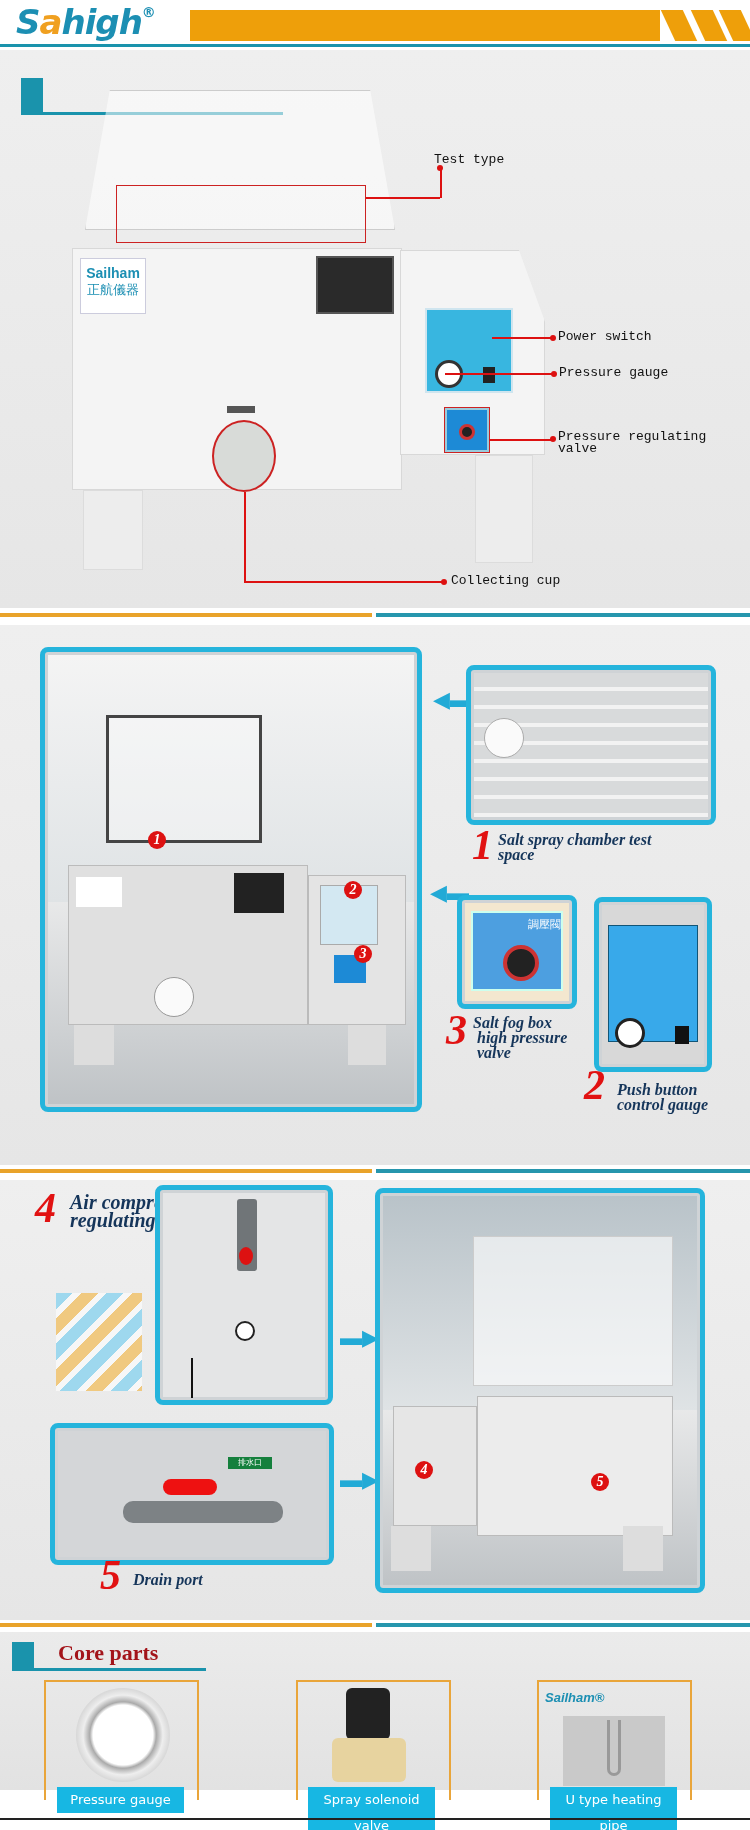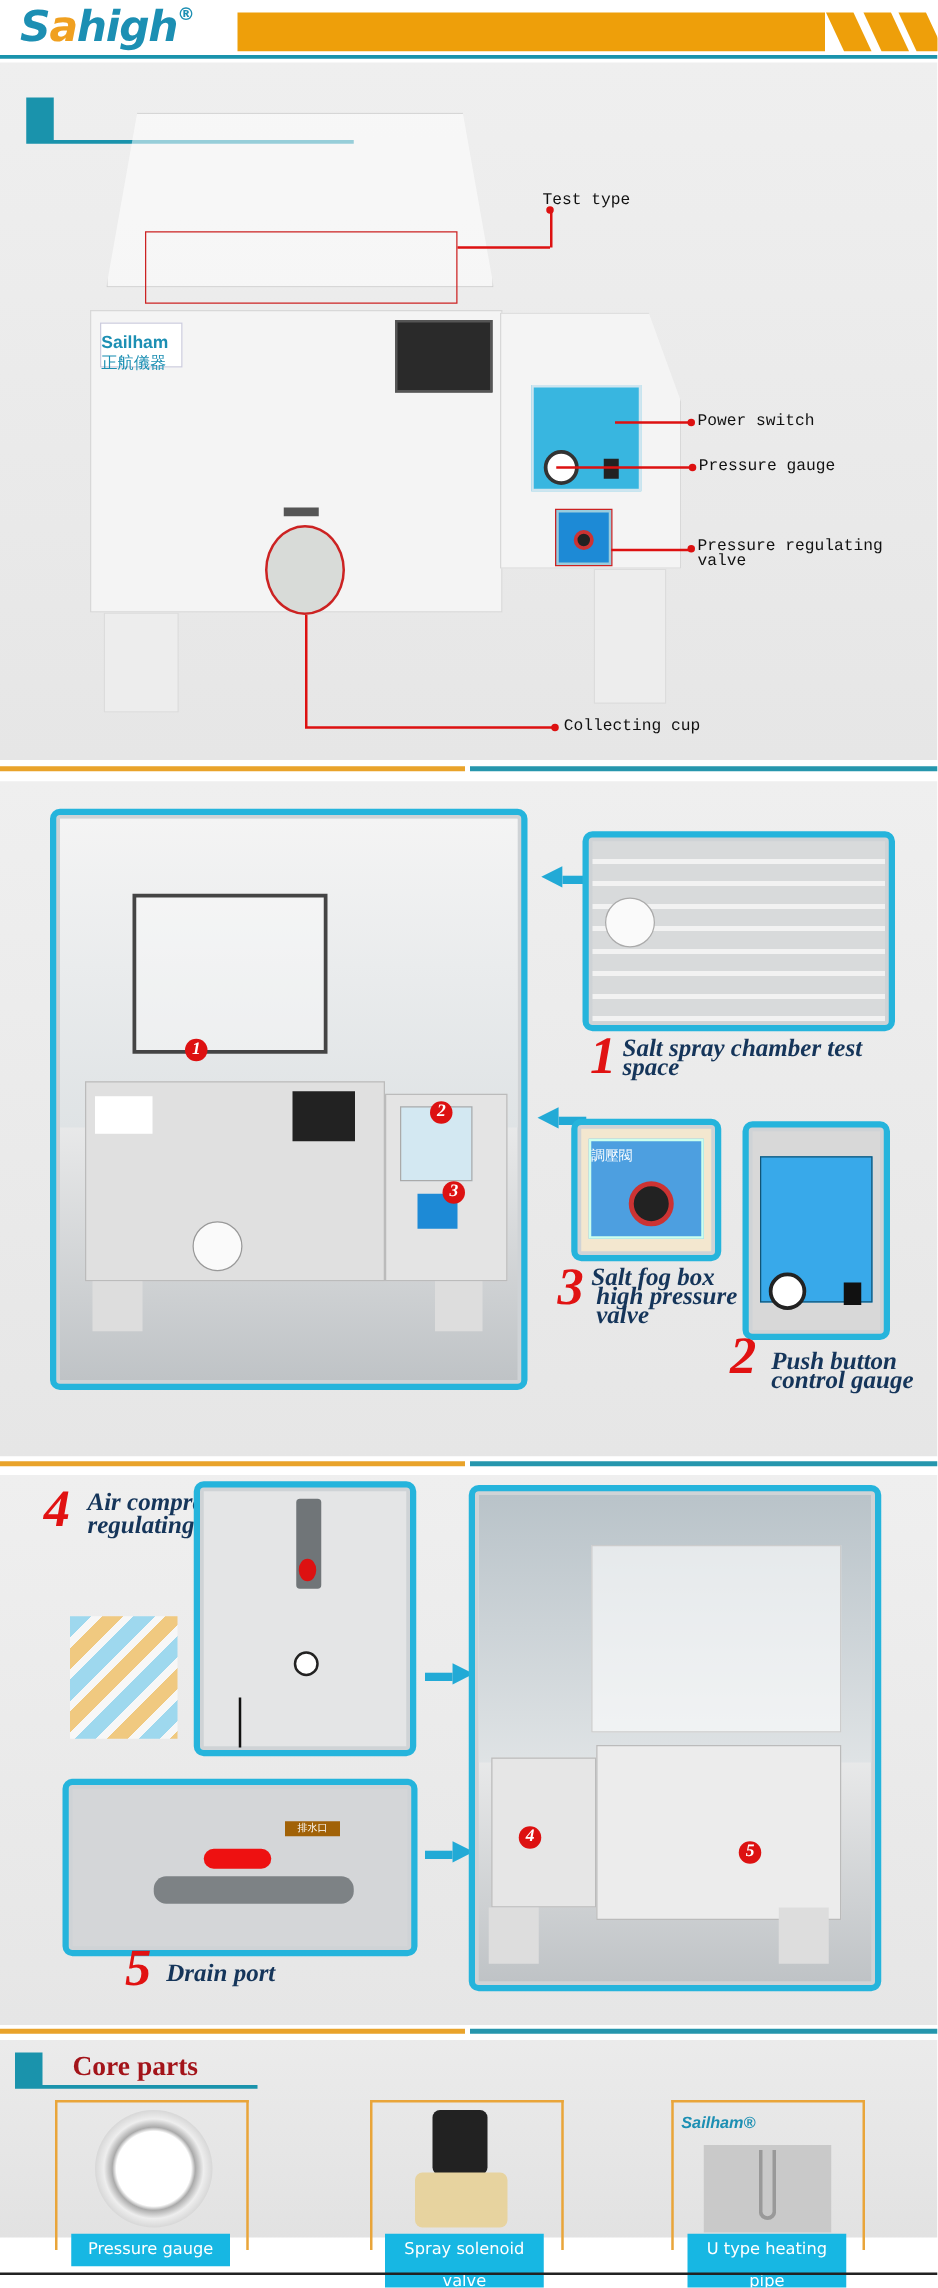--- a/index.html
+++ b/index.html
@@ -24,21 +24,21 @@
 .leg{background:#ededed;border:1px solid #dcdcdc}
 .callout{font-family:"Liberation Mono",monospace;font-size:13px;color:#111;line-height:12px}
 .redline{background:#d11}
 .dot{width:6px;height:6px;border-radius:50%;background:#d11}
 .redbox{border:1.5px solid #c22}
 .panel{background:#38b6e0;border:2px solid #cfe5ef}
 .blue-sq{background:#1d8ad6;border:2px solid #9cd}
 
 .frame{border:5px solid #25b4dc;border-radius:8px;background:#cfd3d6;overflow:hidden}
 .photo-inner{position:absolute;left:3px;top:3px;right:3px;bottom:3px;background:linear-gradient(180deg,#e9ecef 0%,#f1f1f1 45%,#bfc3c6 100%)}
-.cap{font-family:"Liberation Serif",serif;font-style:italic;font-weight:bold;color:#15355a;font-size:20px;line-height:15px}
+.cap{font-family:"Liberation Serif",serif;font-style:italic;font-weight:bold;color:#15355a;font-size:16px;line-height:15px}
 .num{font-family:"Liberation Serif",serif;font-style:italic;font-weight:bold;color:#e11212;font-size:42px;line-height:40px}
 .arrow{color:#22aad6;font-size:22px;line-height:20px}
 .badge{width:18px;height:18px;border-radius:50%;background:#d11;color:#fff;font-family:"Liberation Serif",serif;font-style:italic;font-weight:bold;font-size:14px;text-align:center;line-height:18px}
 
 .cbox{border:2px solid #e9a53a;border-top:2px solid #e9a53a}
 .clabel{background:#17b7e3;color:#fff;font-size:13px;text-align:center;line-height:26px;font-family:"DejaVu Sans",sans-serif}
 </style>
 </head>
 <body>
 
@@ -49,21 +49,21 @@
 <div class="abs stripe" style="left:726px"></div>
 <div class="abs tealline"></div>
 
 <div class="abs sec" style="top:50px;height:558px">
   <div class="abs sectitle-block" style="left:21px;top:28px"></div>
   <div class="abs sectitle-line" style="left:21px;top:62px;width:262px"></div>
 
   <div class="abs" style="left:85px;top:40px;width:310px;height:140px;background:rgba(255,255,255,.55);border:1px solid #ccc;clip-path:polygon(8% 0,92% 0,100% 100%,0 100%)"></div>
   <div class="abs redbox" style="left:116px;top:135px;width:250px;height:58px"></div>
   <div class="abs cab" style="left:72px;top:198px;width:330px;height:242px"></div>
-  <div class="abs" style="left:80px;top:208px;width:66px;height:36px;background:#fff;border:1px solid #ccd;padding-top:6px">
+  <div class="abs" style="left:80px;top:208px;width:66px;height:56px;background:#fff;border:1px solid #ccd;text-align:center;padding-top:6px">
     <div style="color:#1c8fb3;font-weight:bold;font-size:14px">Sailham</div>
     <div style="color:#1c8fb3;font-size:13px">正航儀器</div>
   </div>
   <div class="abs" style="left:316px;top:206px;width:78px;height:58px;background:#2a2a2a;border:2px solid #555"></div>
   <div class="abs" style="left:227px;top:356px;width:28px;height:7px;background:#555"></div>
   <div class="abs" style="left:212px;top:370px;width:64px;height:72px;border-radius:50%;border:2px solid #c22;background:#d8dbd8"></div>
   <div class="abs cab" style="left:400px;top:200px;width:145px;height:205px;clip-path:polygon(0 0,82% 0,100% 35%,100% 100%,0 100%)"></div>
   <div class="abs panel" style="left:425px;top:258px;width:88px;height:85px">
     <div class="abs" style="left:8px;top:50px;width:28px;height:28px;border-radius:50%;background:#fff;border:3px solid #333"></div>
     <div class="abs" style="left:56px;top:57px;width:12px;height:16px;background:#222"></div>
@@ -132,21 +132,21 @@
   </div>
   <div class="abs num" style="left:472px;top:200px">1</div>
   <div class="abs cap" style="left:498px;top:207px">
       <div>Salt spray chamber test</div>
       <div>space</div>
     </div>
 
   <div class="abs frame" style="left:457px;top:270px;width:120px;height:114px">
     <div class="photo-inner" style="background:#f3e7cf">
       <div class="abs" style="left:6px;top:8px;right:6px;bottom:10px;background:#4d9fe0;border:2px solid #cfe">
-        <div class="abs" style="left:0;right:0;top:4px;text-align:left;color:#fff;font-size:11px">調壓閥</div>
+        <div class="abs" style="left:0;right:0;top:4px;text-align:right;color:#fff;font-size:11px">調壓閥</div>
         <div class="abs" style="left:30px;top:32px;width:36px;height:36px;border-radius:50%;background:#222;border:4px solid #c33"></div>
       </div>
     </div>
   </div>
   <div class="abs num" style="left:446px;top:385px">3</div>
   <div class="abs cap" style="left:473px;top:390px">
       <div>Salt fog box</div>
       <div style="padding-left:4px">high pressure</div>
       <div style="padding-left:4px">valve</div>
     </div>
@@ -183,21 +183,21 @@
       <div class="abs" style="left:74px;top:6px;width:20px;height:72px;background:#707578;border-radius:3px"></div>
       <div class="abs" style="left:76px;top:54px;width:14px;height:18px;background:#d11;border-radius:50%"></div>
       <div class="abs" style="left:72px;top:128px;width:20px;height:20px;border-radius:50%;background:#fff;border:2px solid #222"></div>
       <div class="abs" style="left:28px;top:165px;width:2px;height:40px;background:#111"></div>
     </div>
   </div>
   <div class="abs arrow" style="left:340px;top:148px">▬▶</div>
 
   <div class="abs frame" style="left:50px;top:243px;width:284px;height:142px">
     <div class="photo-inner" style="background:#d4d6d8">
-      <div class="abs" style="left:170px;top:26px;width:44px;height:12px;background:#a16207;color:#fff;font-size:8px;text-align:center;line-height:12px">排水口</div>
+      <div class="abs" style="left:170px;top:26px;width:44px;height:12px;background:#15803d;color:#fff;font-size:8px;text-align:center;line-height:12px">排水口</div>
       <div class="abs" style="left:65px;top:70px;width:160px;height:22px;background:#7d8285;border-radius:10px"></div>
       <div class="abs" style="left:105px;top:48px;width:54px;height:16px;background:#e11;border-radius:10px"></div>
     </div>
   </div>
   <div class="abs arrow" style="left:340px;top:290px">▬▶</div>
   <div class="abs num" style="left:100px;top:375px">5</div>
   <div class="abs cap" style="left:133px;top:392px">Drain port</div>
 
   <div class="abs frame" style="left:375px;top:8px;width:330px;height:405px">
     <div class="photo-inner">

